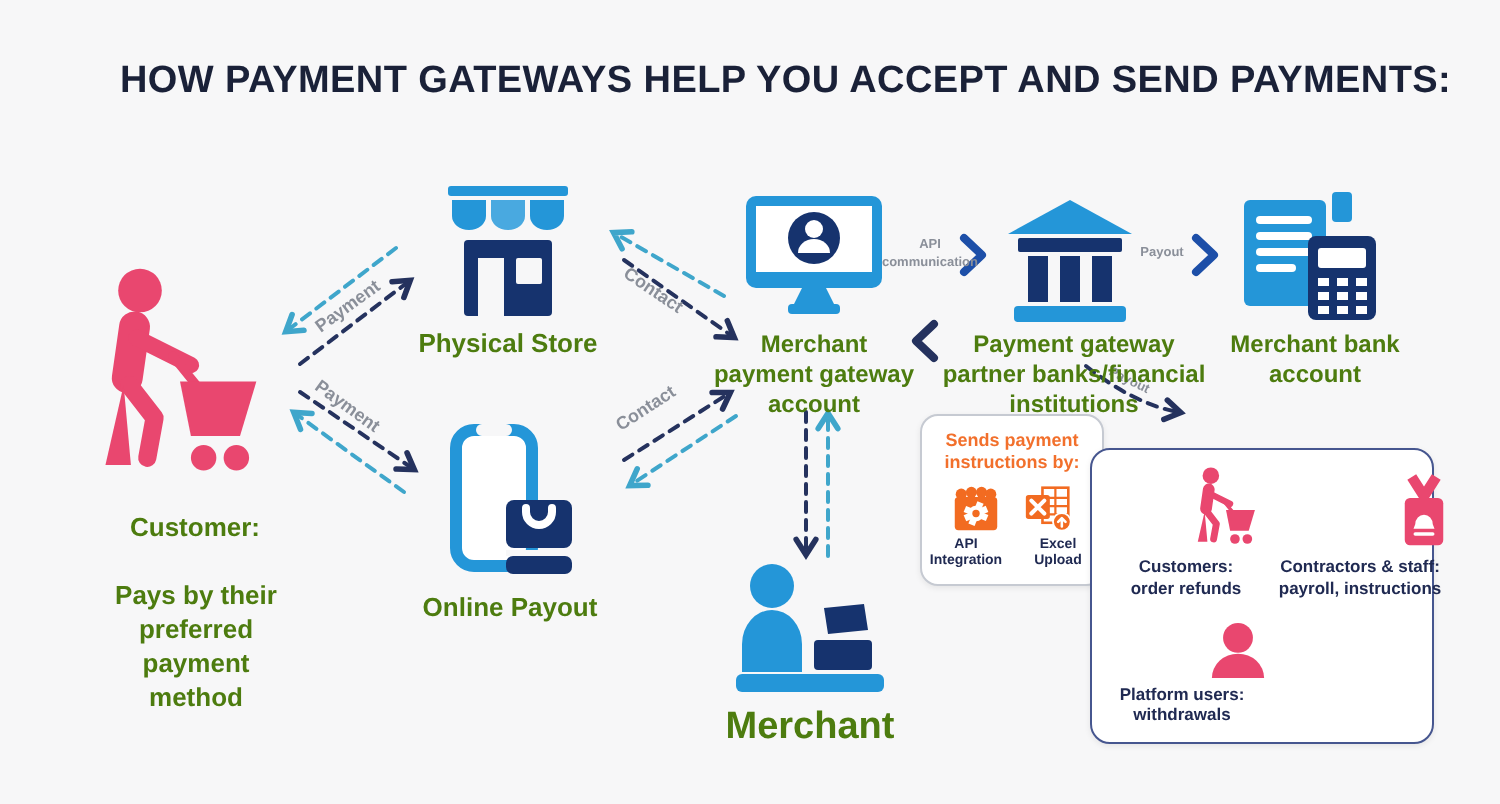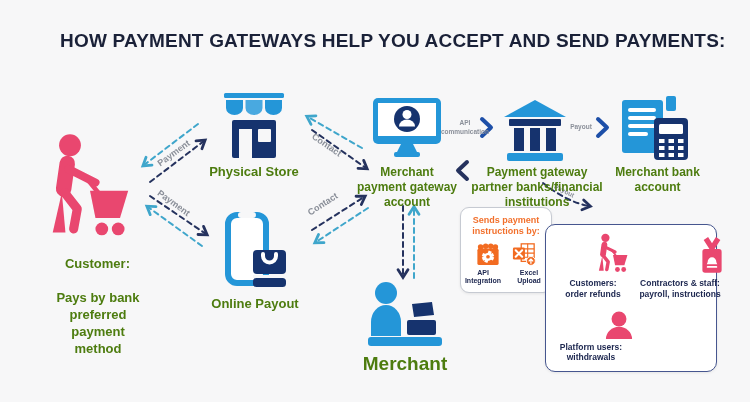--- a/index.html
+++ b/index.html
@@ -91,21 +91,21 @@
   <div class="arrow-label" style="left:310px;top:140px;transform:rotate(34deg)">Contact</div>
   <div class="arrow-label" style="left:306px;top:199px;transform:rotate(-33deg)">Contact</div>
   <div class="tiny" style="left:440px;top:119px;width:50px">API communication</div>
   <div class="tiny" style="left:566px;top:123px;width:30px">Payout</div>
   <div class="tiny" style="left:549px;top:187px;width:30px;transform:rotate(26deg)">Payout</div>
 
   <svg class="abs" style="left:50px;top:128px;color:#E9476F" width="80" height="120" viewBox="0 0 88 122">
       <use href="#sym-cart-person"></use>
     </svg>
   <div class="lbl lbl-big" style="left:40px;top:256px;width:115px">Customer:</div>
-  <div class="lbl lbl-big" style="left:48px;top:290px;width:100px;line-height:1.3">Pays by bank preferred payment method</div>
+  <div class="lbl lbl-big" style="left:48px;top:290px;width:100px;line-height:1.3">Pays by their preferred payment method</div>
 
   <svg class="abs" style="left:222px;top:93px" width="64" height="66" viewBox="0 0 64 66">
     <rect x="2" y="0" width="60" height="5" rx="1.5" fill="#2496D8"></rect>
     <path d="M4,7 h17 v8 a8.5,7 0 0 1 -17,0 z" fill="#2496D8"></path>
     <path d="M23.5,7 h17 v8 a8.5,7 0 0 1 -17,0 z" fill="#49A9E0"></path>
     <path d="M43,7 h17 v8 a8.5,7 0 0 1 -17,0 z" fill="#2496D8"></path>
     <rect x="10" y="27" width="44" height="38" rx="2" fill="#16336E"></rect>
     <rect x="17" y="36" width="13" height="29" fill="#F7F7F8"></rect>
     <rect x="36" y="36" width="13" height="13" rx="1" fill="#F7F7F8"></rect>
   </svg>

